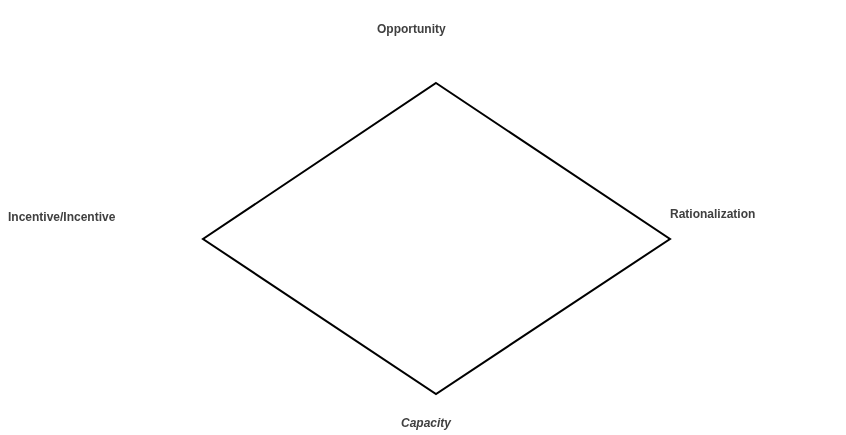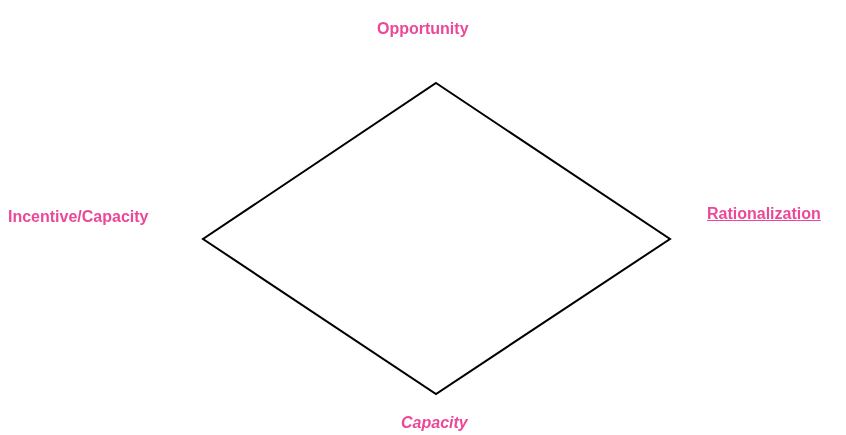--- a/index.html
+++ b/index.html
@@ -1,27 +1,27 @@
 <!DOCTYPE html>
 <html><head>
   <meta charset="utf-8">
   <style>
     html, body { margin: 0; padding: 0; background: #ffffff; }
     body { width: 846px; height: 435px; position: relative; overflow: hidden;
            font-family: "Liberation Sans", sans-serif; }
-    .label { position: absolute; font-weight: bold; font-size: 16px; color: #ec4899;
+    .label { position: absolute; font-weight: bold; font-size: 12px; color: #404040;
              white-space: nowrap; line-height: 20px; }
     svg { position: absolute; left: 0; top: 0; }
   </style>
 </head>
 <body>
 
 <svg width="846" height="435" viewBox="0 0 846 435">
   <polygon points="436,83 670,239 436,394 203,239" fill="#ffffff" stroke="#000000" stroke-width="2"></polygon>
 </svg>
 
 <div class="label" style="left:377px; top:19px;">Opportunity</div>
 
-<div class="label" style="left:8px; top:207px;">Incentive/Capacity</div>
+<div class="label" style="left:8px; top:207px;">Incentive/Incentive</div>
 
-<div class="label" style="left:707px; top:204px;text-decoration:underline;">Rationalization</div>
+<div class="label" style="left:670px; top:204px;">Rationalization</div>
 
 <div class="label" style="left:401px; top:413px;font-style:italic;">Capacity</div>
 
 </body></html>

